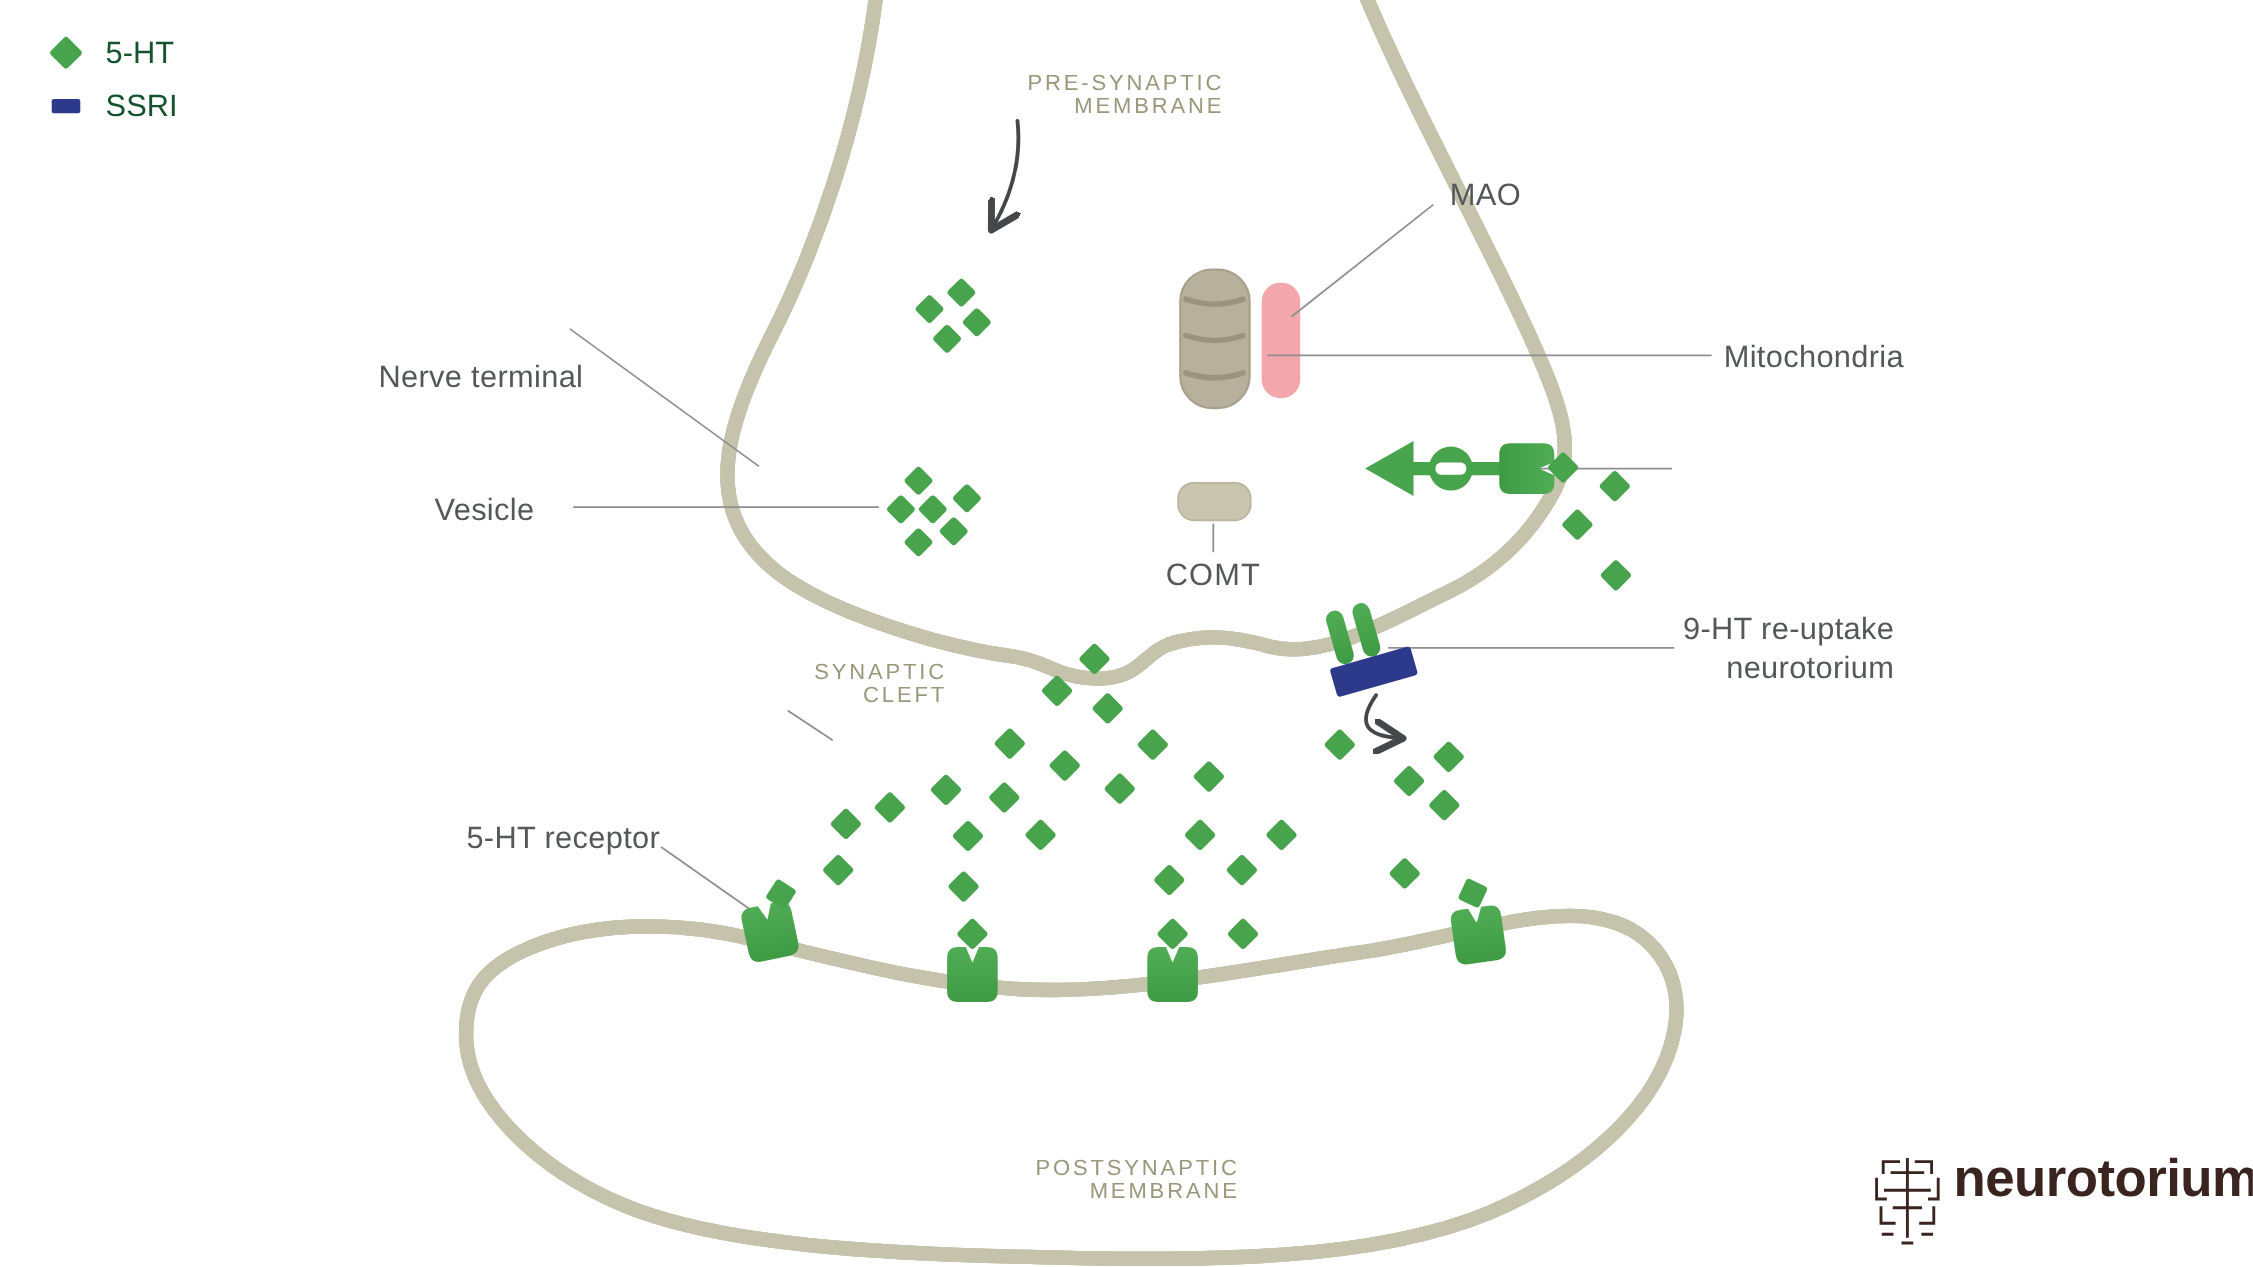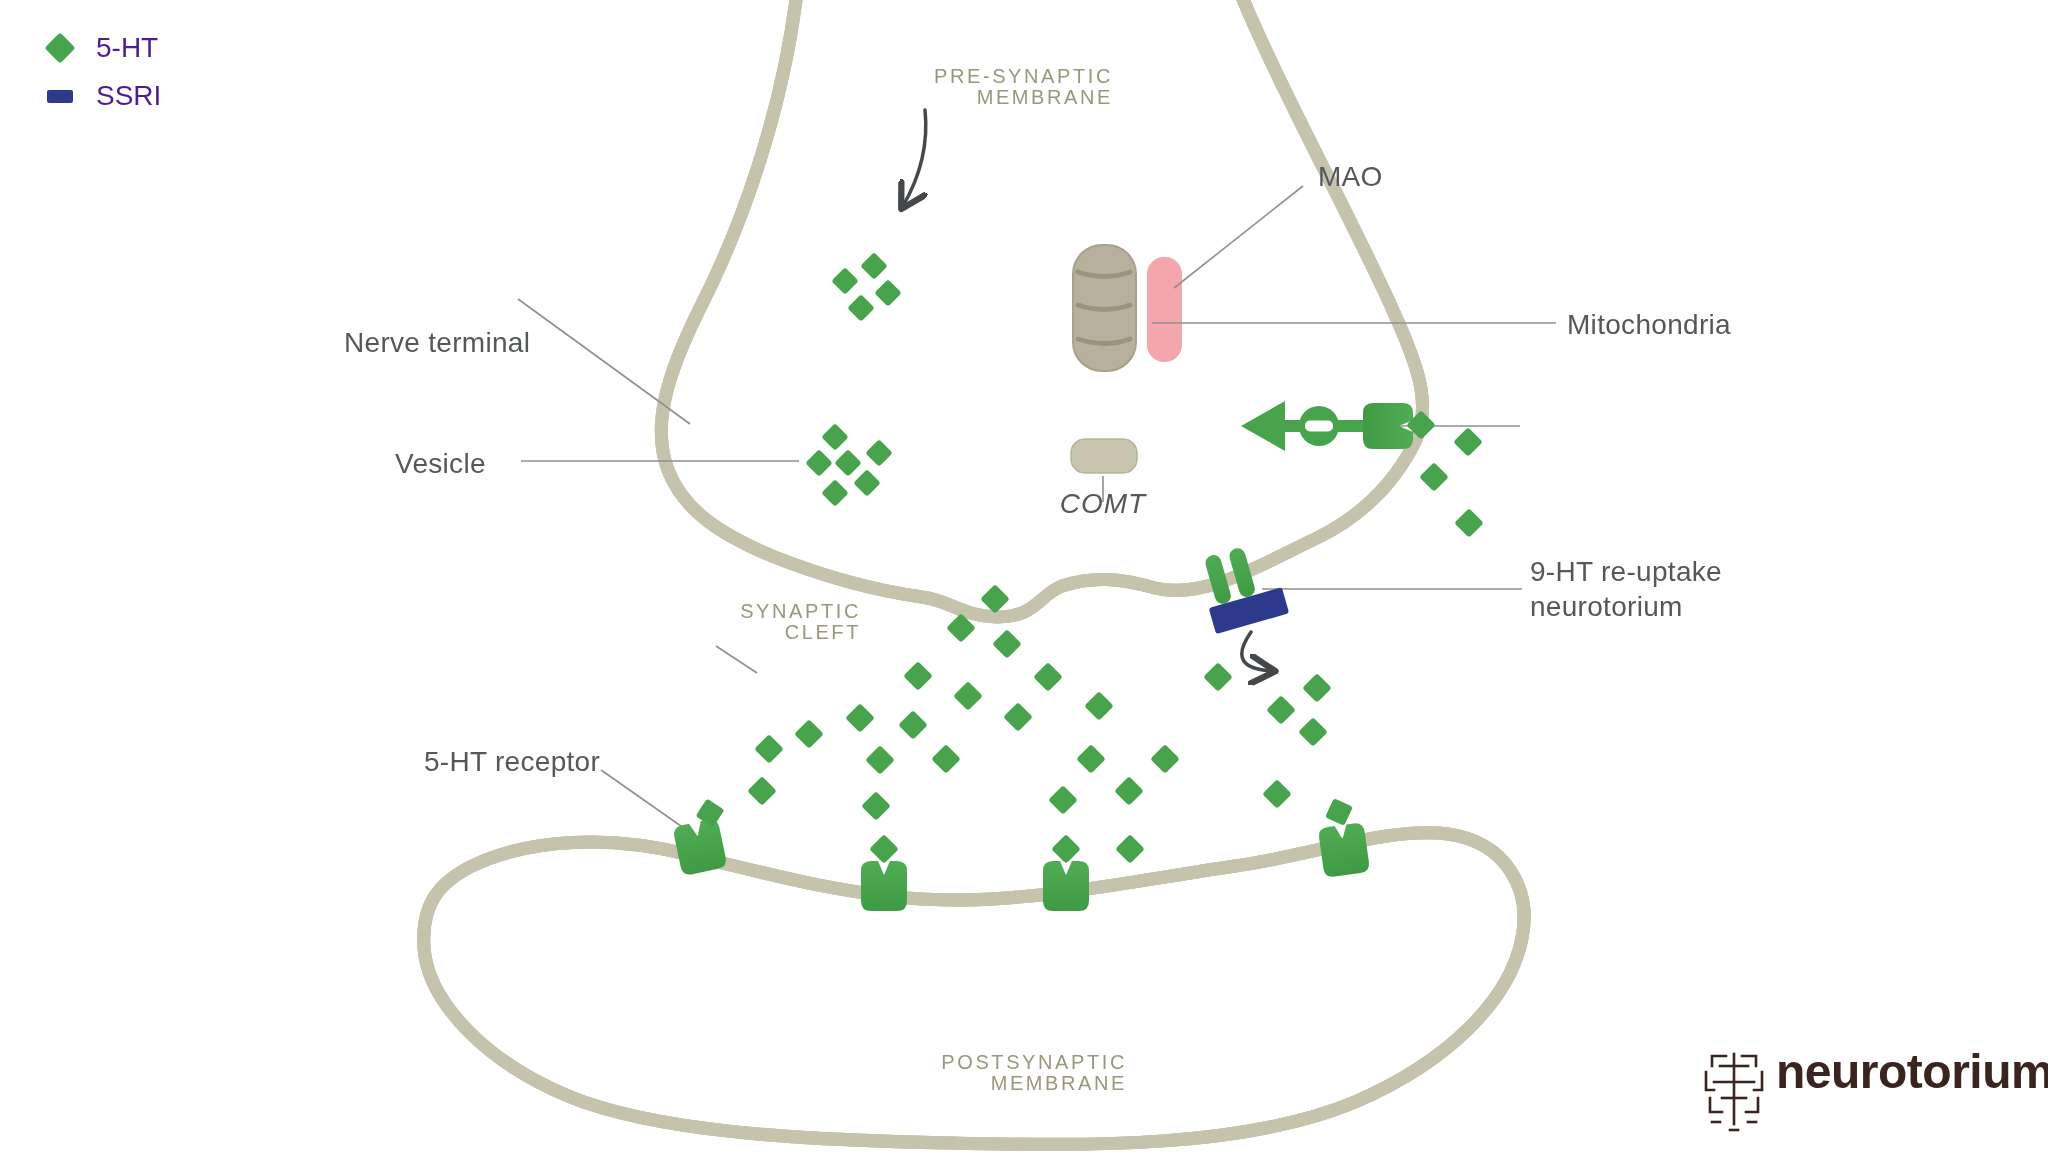--- a/index.html
+++ b/index.html
@@ -5,30 +5,30 @@
   :root{
     --green:#48a44c; --navy:#2d3a8c; --pink:#f3a6ab;
     --mem-fill:#eae8de; --mem-line:#c6c3ac;
     --gray-label:#55585a; --olive:#9a977b; --brown:#392420;
   }
   html,body{margin:0;padding:0;}
   body{width:2048px;height:1152px;background:#ffffff;position:relative;overflow:hidden;
        font-family:"Liberation Sans", sans-serif;}
   .stage{position:absolute;inset:0;}
   svg.diagram{position:absolute;left:0;top:0;}
-  .lbl{position:absolute;color:var(--gray-label);font-size:28px;letter-spacing:.3px;line-height:35px;}
+  .lbl{position:absolute;color:var(--gray-label);font-size:28px;letter-spacing:.3px;line-height:35px;text-align:right;}
   .lbl.small-caps{color:var(--olive);font-size:20px;font-weight:400;letter-spacing:2.6px;
                   line-height:21px;text-align:right;text-transform:uppercase;}
   .center{text-align:center;}
   .legend{position:absolute;left:36px;top:24px;}
   .legend-row{display:flex;align-items:center;height:48px;}
   .legend-swatch{width:48px;display:flex;justify-content:center;align-items:center;}
   .sw-diamond{width:22px;height:22px;background:var(--green);border-radius:3px;transform:rotate(45deg);}
   .sw-bar{width:26px;height:13px;background:var(--navy);border-radius:2px;}
-  .legend-text{color:#4c1d95;font-size:28px;margin-left:12px;}
+  .legend-text{color:#14532d;font-size:28px;margin-left:12px;}
   .logo{position:absolute;left:1700px;top:1044px;display:flex;align-items:center;}
   .logo-text{color:var(--brown);font-size:48px;font-weight:700;letter-spacing:-.5px;margin-left:10px;}
 </style>
 </head>
 <body>
 
 <div class="stage">
 
 <svg class="diagram" width="2048" height="1152" viewBox="0 0 2048 1152">
   <defs>
@@ -210,21 +210,21 @@
 </div>
 
 <div class="lbl" style="left:344px;top:277px;margin-top:48px;">Nerve terminal</div>
 <div class="lbl" style="left:395px;top:446px;">Vesicle</div>
 <div class="lbl" style="left:1318px;top:159px;">MAO</div>
 <div class="lbl" style="left:1567px;top:307px;">Mitochondria</div>
 <div class="lbl" style="left:1530px;top:554px;">
   <div>9-HT re-uptake</div>
   <div>neurotorium</div>
 </div>
-<div class="lbl center" style="left:1033px;top:486px;width:140px;letter-spacing:1px;font-style:italic;">COMT</div>
+<div class="lbl center" style="left:1033px;top:505px;width:140px;letter-spacing:1px;">COMT</div>
 <div class="lbl" style="left:424px;top:744px;">5-HT receptor</div>
 
 <div class="logo">
   <span style="width:66px;"></span>
   <span class="logo-text">neurotorium</span>
 </div>
 
 </div>
 
 </body></html>

